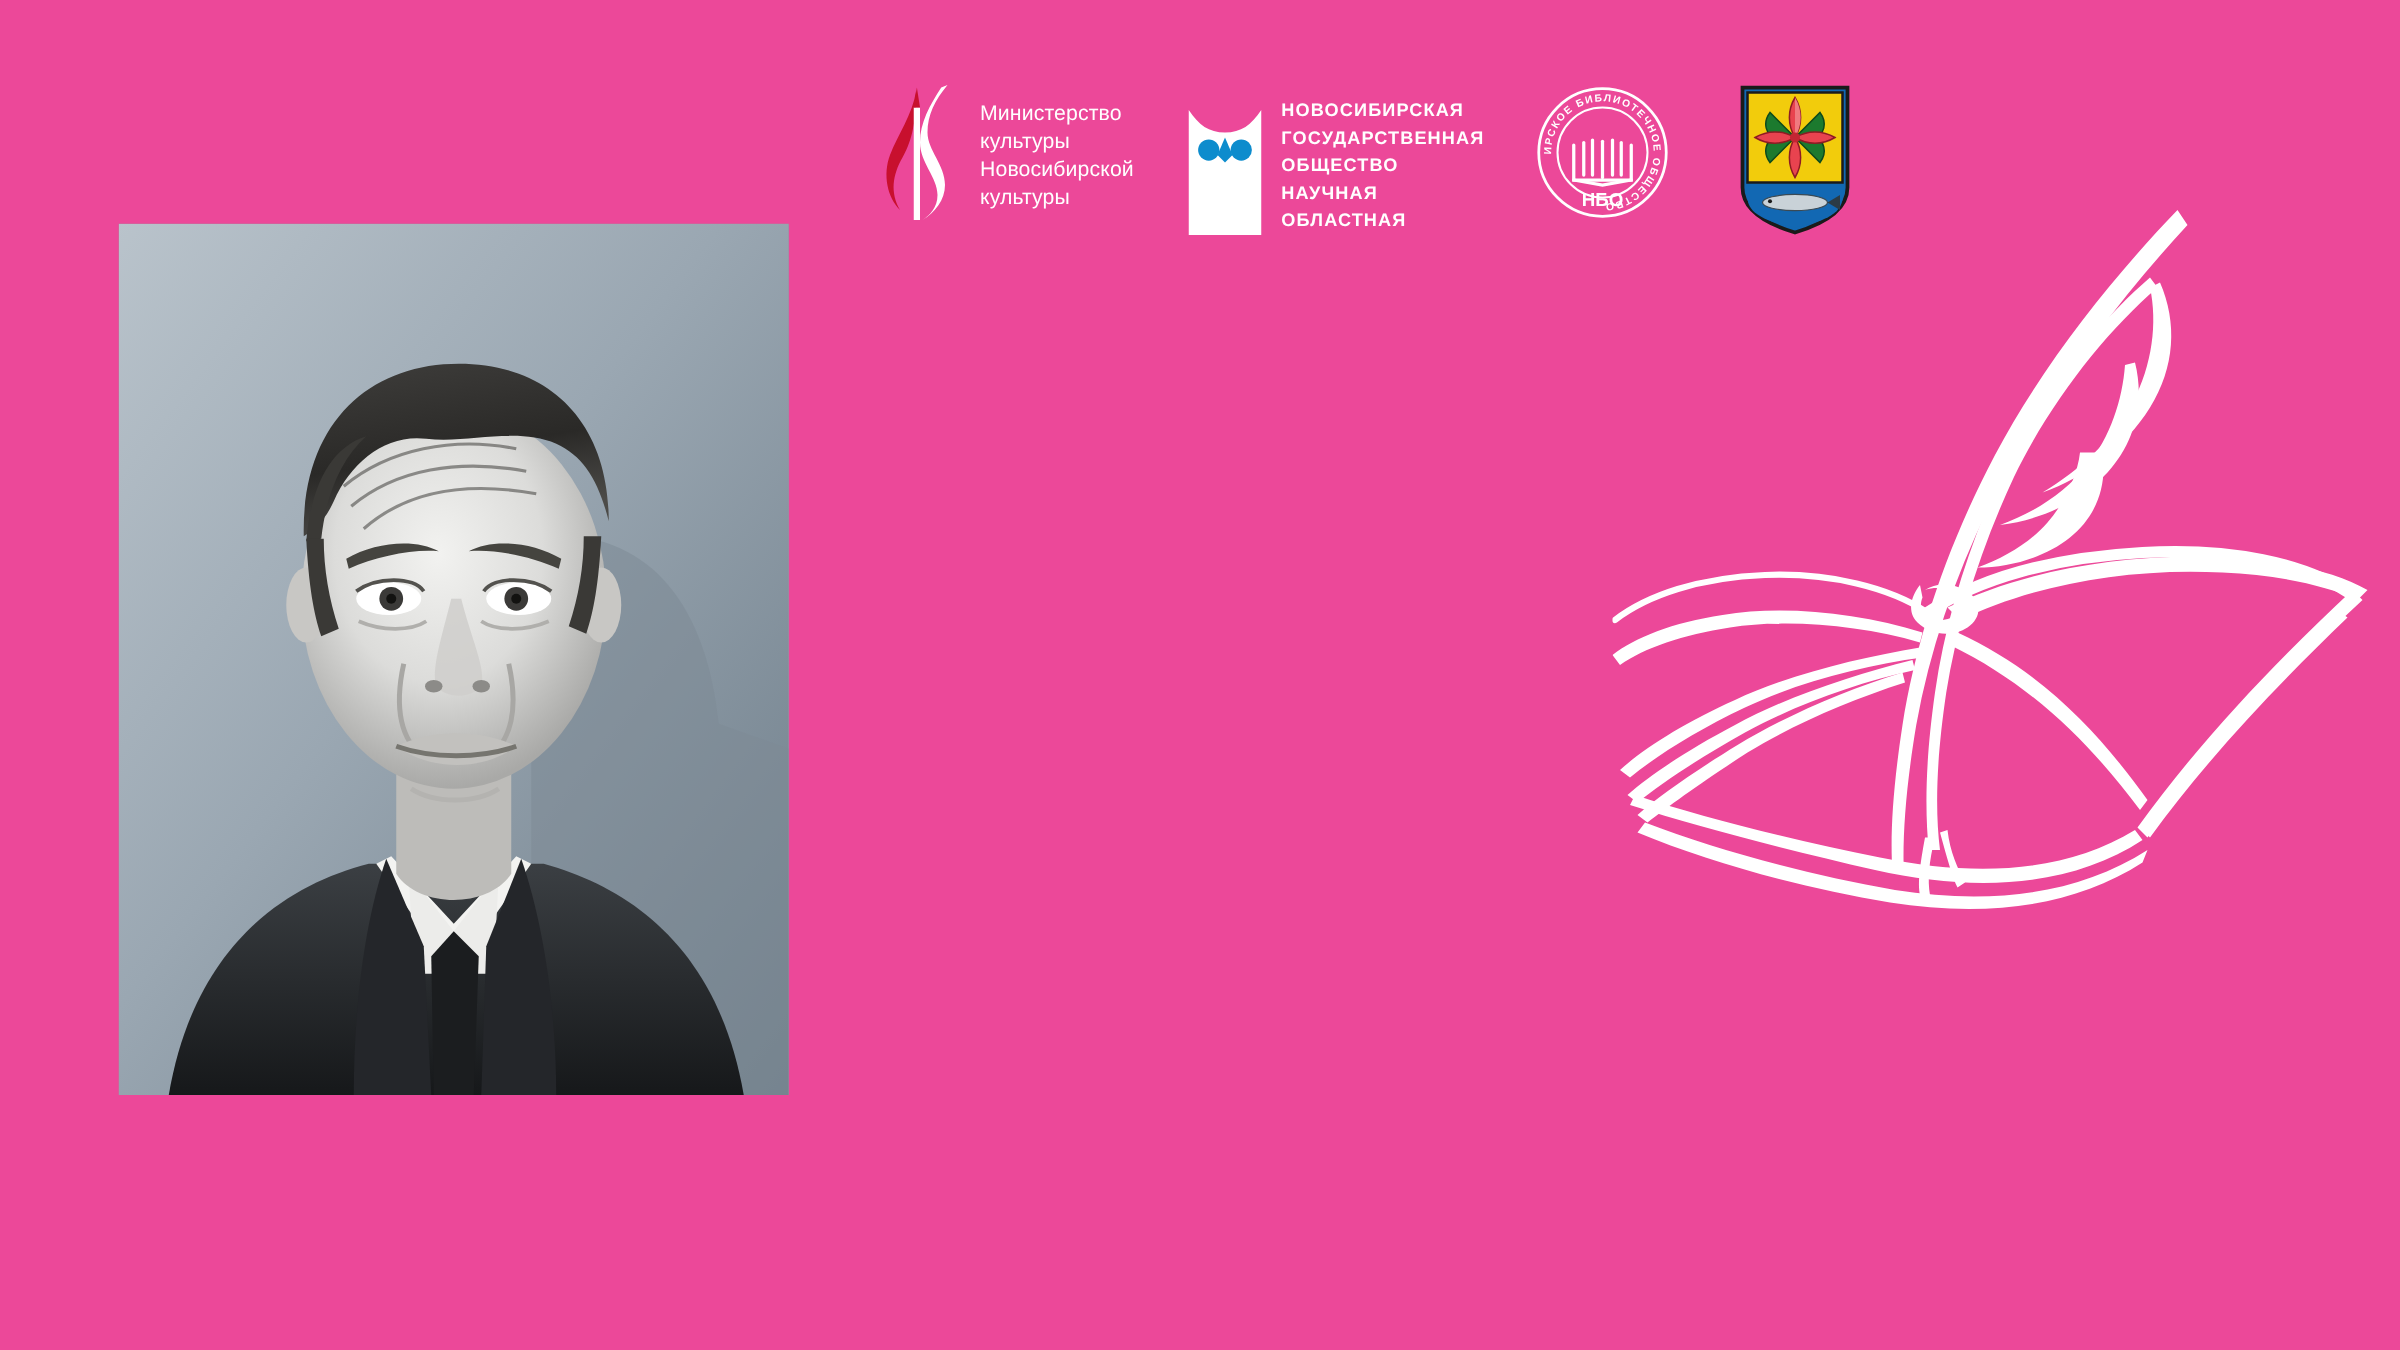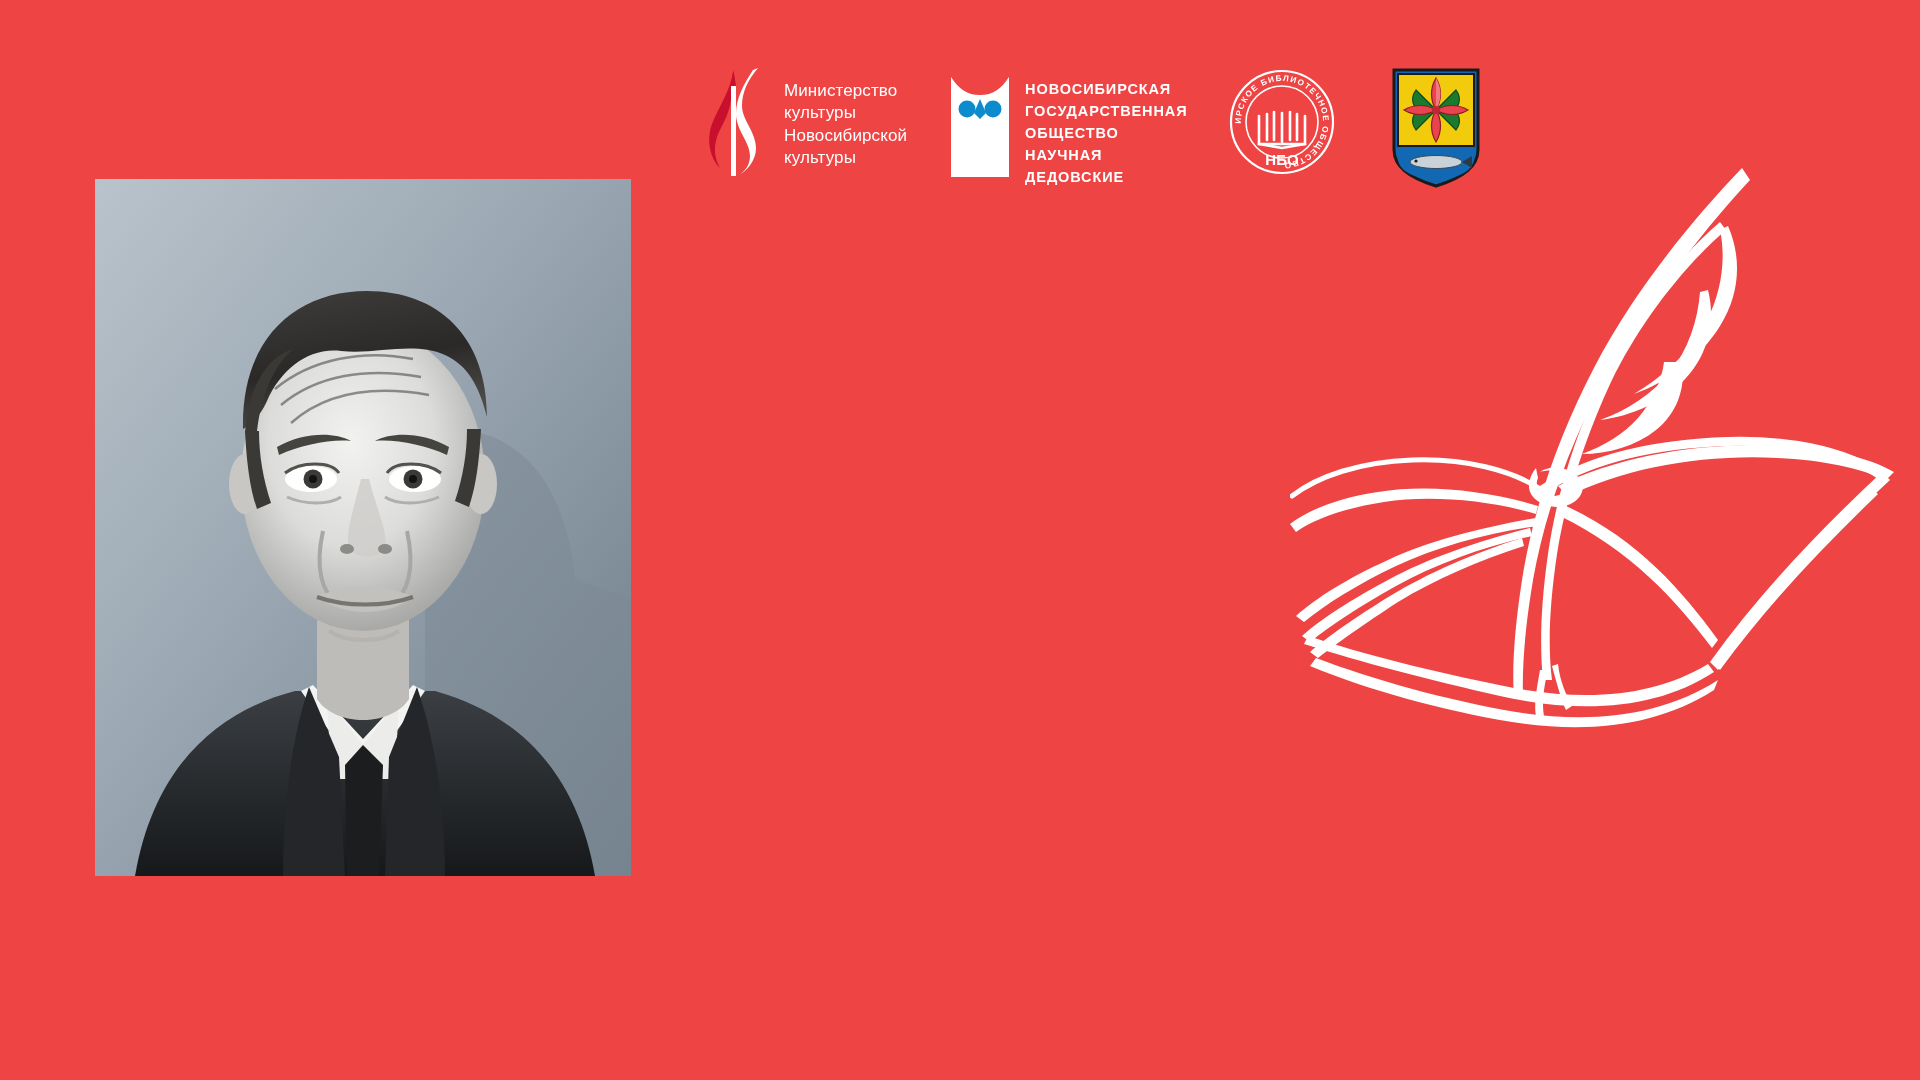--- a/index.html
+++ b/index.html
@@ -7,21 +7,21 @@
   body {
     background:#0d8ccd;
     font-family:"Liberation Sans", sans-serif;
     position:relative;
   }
 
   
   .poster {
     position:absolute;
     inset:0;
-    background:#ef4444;
+    background:#ec4899;
     overflow:hidden;
   }
 
   
   .logo-strip {
     position:absolute;
     left:700px;
     top:58px;
     width:880px;
     height:140px;
@@ -37,21 +37,21 @@
   .min-text {
     color:#ffffff;
     font-size:17px;
     line-height:1.32;
     letter-spacing:.1px;
     white-space:nowrap;
     padding-top:22px;
   }
 
   
-  .owl-wrap { margin-left:42px; display:flex; align-items:center; }
+  .owl-wrap { margin-left:42px; display:flex; align-items:flex-end; }
   .owl-logo { width:62px; height:108px; margin-right:14px; }
   .lib-text {
     color:#ffffff;
     font-size:14.5px;
     font-weight:bold;
     line-height:1.52;
     letter-spacing:.9px;
     white-space:nowrap;
     padding-top:20px;
   }
@@ -140,21 +140,21 @@
           <circle cx="18" cy="40" r="8.5" fill="#0d8ccd"></circle>
           <circle cx="44" cy="40" r="8.5" fill="#0d8ccd"></circle>
           <path d="M31 30 L37 44 L31 50 L25 44 Z" fill="#0d8ccd"></path>
         </svg>
       </div>
       <div class="lib-text">
         <div>НОВОСИБИРСКАЯ</div>
         <div>ГОСУДАРСТВЕННАЯ</div>
         <div>ОБЩЕСТВО</div>
         <div>НАУЧНАЯ</div>
-        <div>ДЕДОВСКИЕ</div>
+        <div>ОБЛАСТНАЯ</div>
       </div>
     </div>
 
     <div class="logo-block nbo-wrap">
       <div>
         <svg width="108" height="108" viewBox="0 0 108 108" xmlns="http://www.w3.org/2000/svg">
           <defs>
             <path id="ringpath" d="M54,54 m-41,0 a41,41 0 1,1 82,0 a41,41 0 1,1 -82,0"></path>
           </defs>
           <circle cx="54" cy="54" r="51" fill="none" stroke="#ffffff" stroke-width="2.2"></circle>

